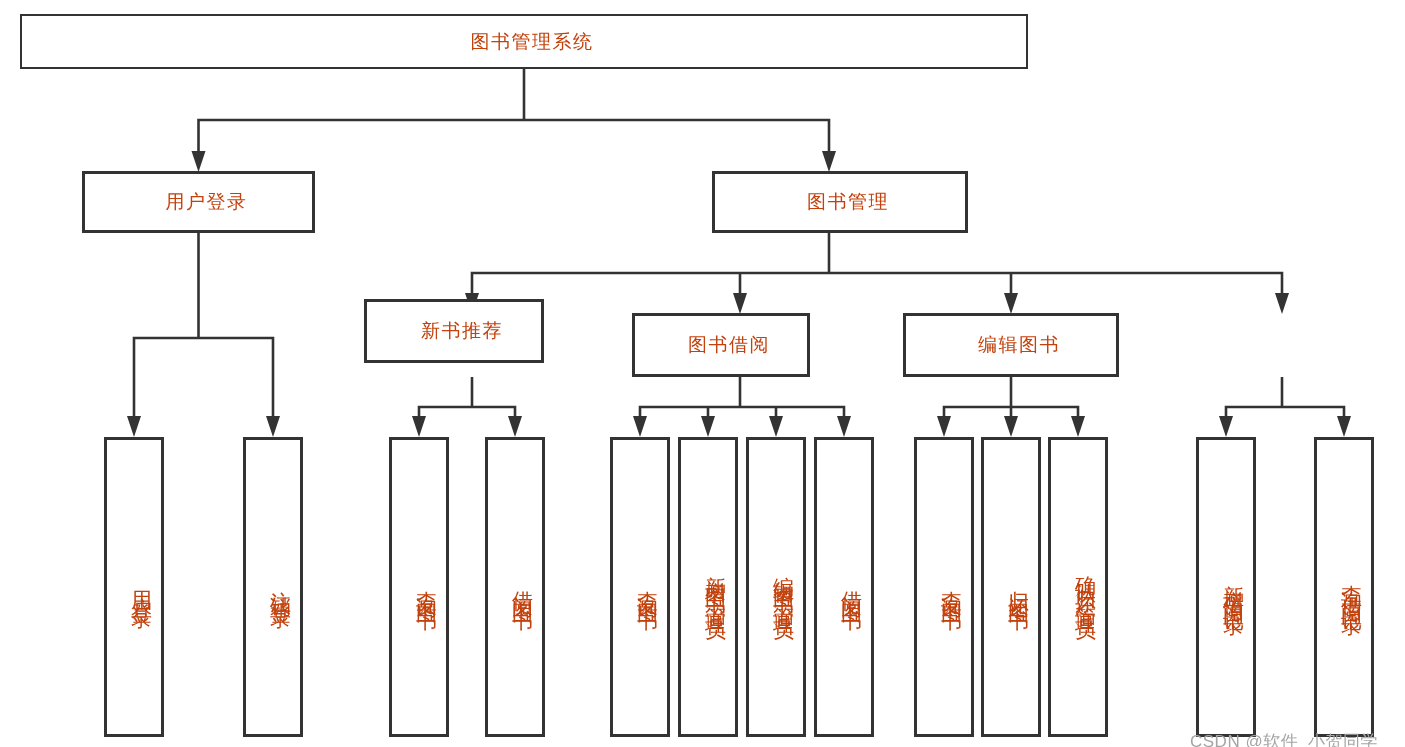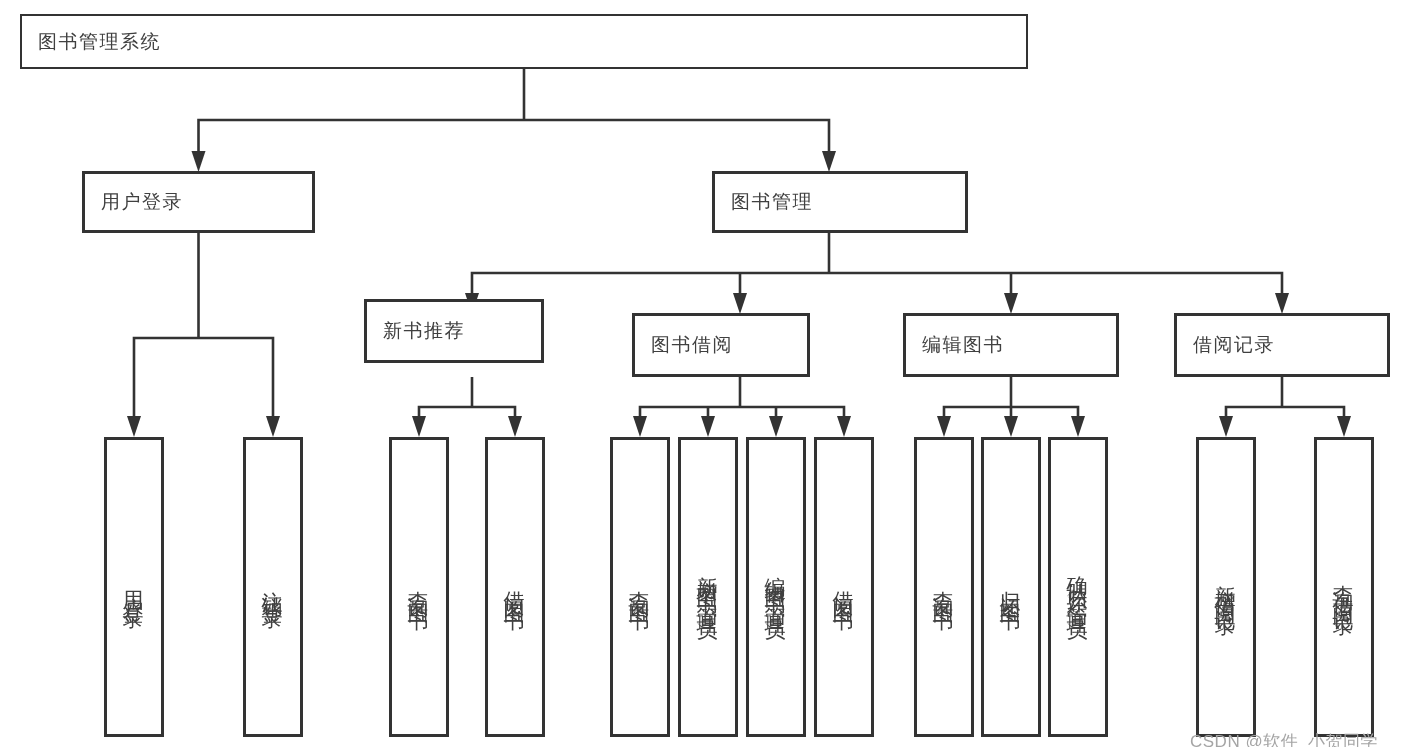--- a/index.html
+++ b/index.html
@@ -34,22 +34,22 @@
     fill: var(--line-color);
     stroke: none;
   }
 
   .node {
     position: absolute;
     background: var(--box-bg);
     border: 3px solid var(--line-color);
     display: flex;
     align-items: center;
-    justify-content: flex-start;
-    color: #404040;
+    justify-content: center;
+    color: #c2410c;
     padding-left: 16px;
   }
   .node-h span {
     font-size: 19px;
     letter-spacing: 1.5px;
     white-space: nowrap;
   }
   .node-root { border-width: 2.5px; }
   .node-v span {
     writing-mode: vertical-rl;
@@ -152,23 +152,20 @@
 
   <div class="node node-h" style="left:364px;top:299px;width:180px;height:64px">
     <span>新书推荐</span>
   </div>
   <div class="node node-h" style="left:632px;top:313px;width:178px;height:64px">
     <span>图书借阅</span>
   </div>
   <div class="node node-h" style="left:903px;top:313px;width:216px;height:64px">
     <span>编辑图书</span>
   </div>
-  <div class="node node-h" style="left:1174px;top:313px;width:216px;height:64px">
-    <span>借阅记录</span>
-  </div>
 
   <div class="node node-v" style="left:104px;top:437px;width:60px;height:300px">
     <span>用户登录</span>
   </div>
   <div class="node node-v" style="left:243px;top:437px;width:60px;height:300px">
     <span>注销登录</span>
   </div>
 
   <div class="node node-v" style="left:389px;top:437px;width:60px;height:300px">
     <span>查询图书</span>

